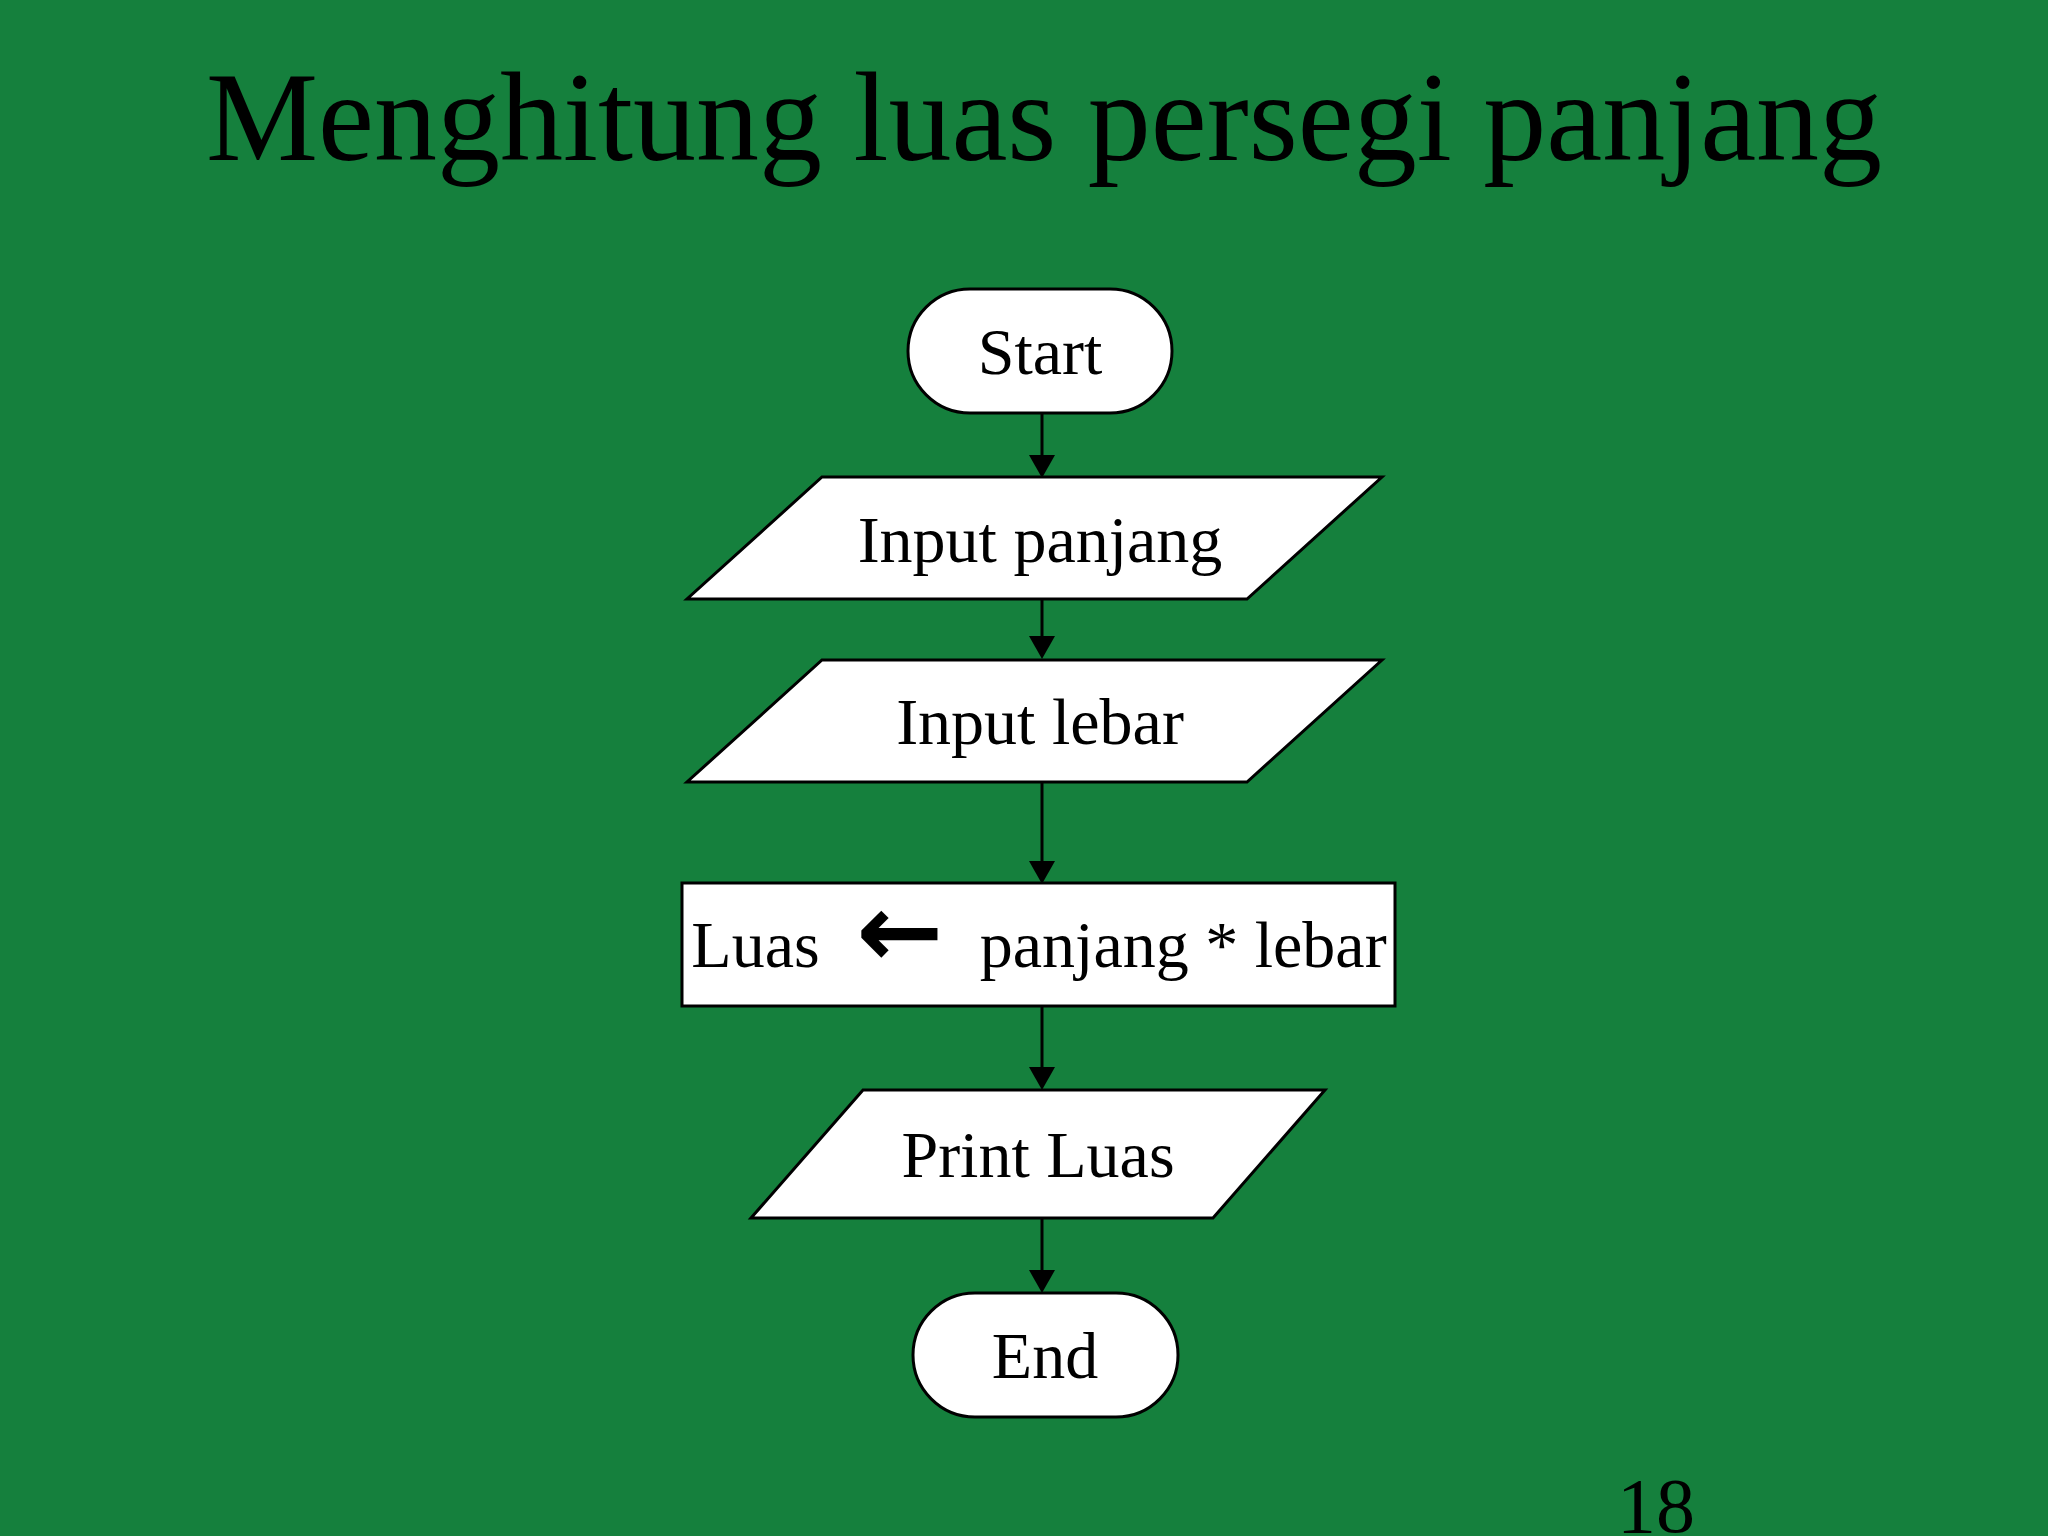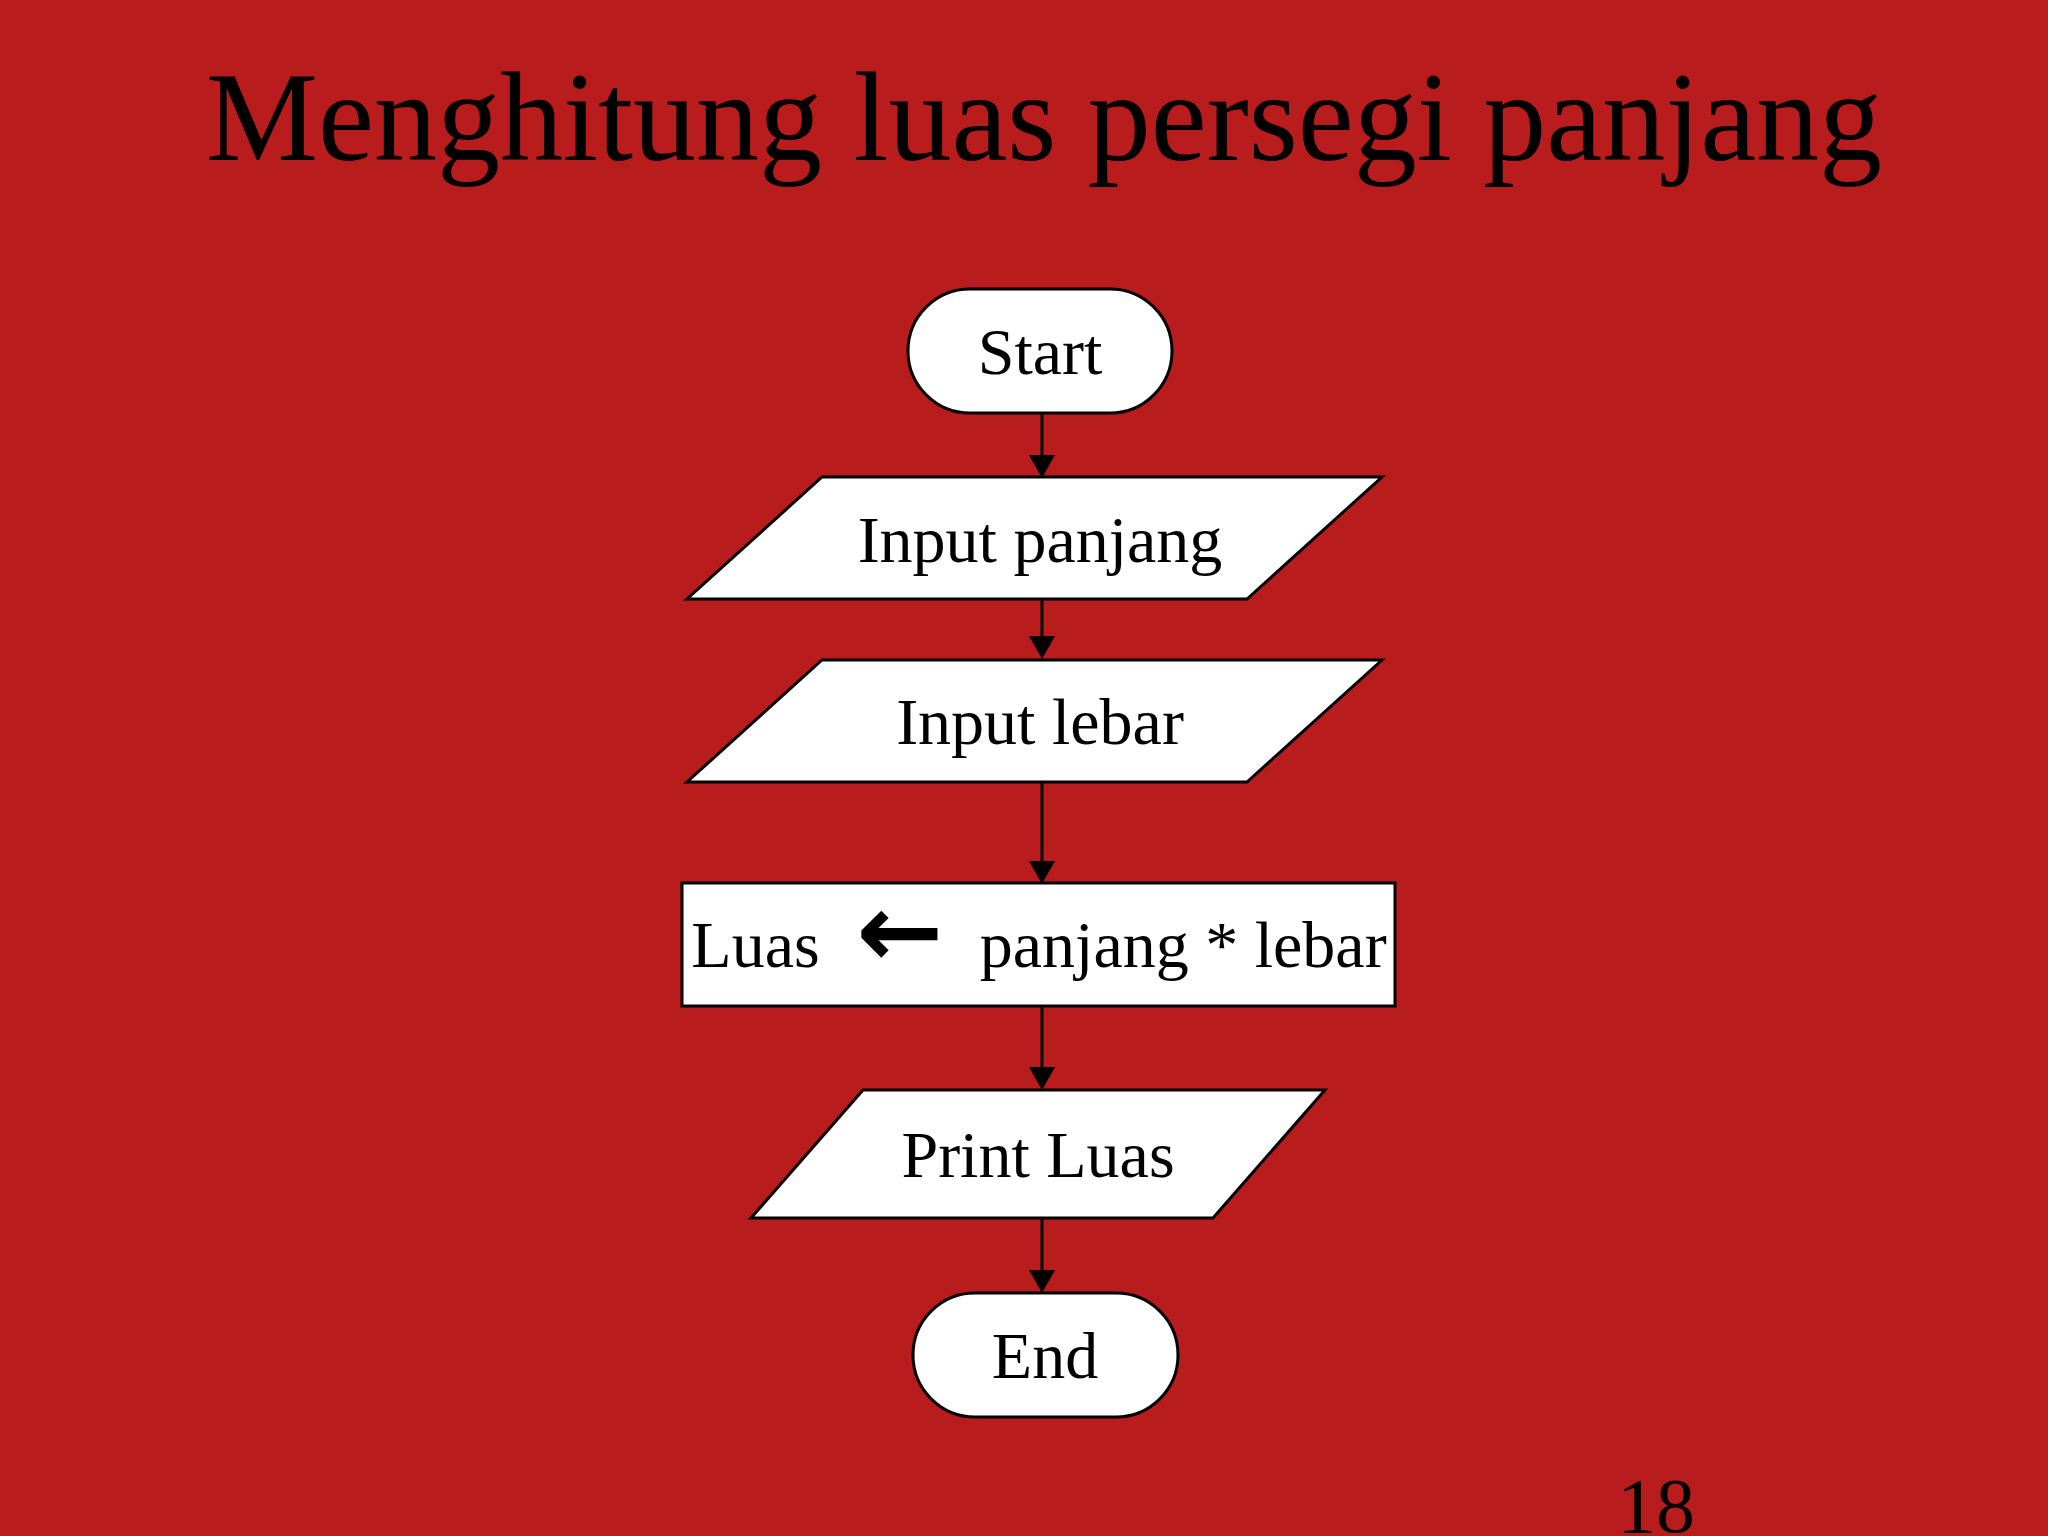--- a/index.html
+++ b/index.html
@@ -4,21 +4,21 @@
 <style>
   html, body {
     margin: 0;
     padding: 0;
     background: #ffffff;
   }
   .slide {
     width: 2048px;
     height: 1536px;
     position: relative;
-    background: #b91c1c;
+    background: #15803d;
     overflow: hidden;
   }
   svg { display: block; }
   text {
     font-family: "Liberation Serif", "DejaVu Serif", serif;
     fill: #000000;
   }
   .title-text   { font-size: 126px; }
   .node-label   { font-size: 66px; }
   .page-number  { font-size: 78px; }

